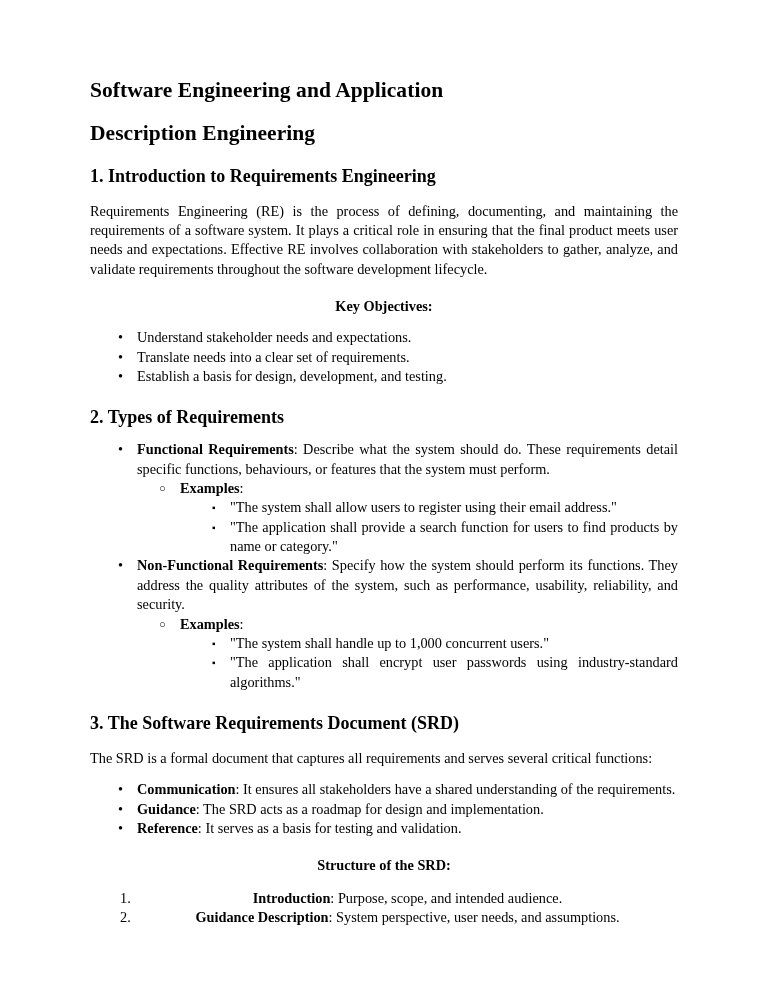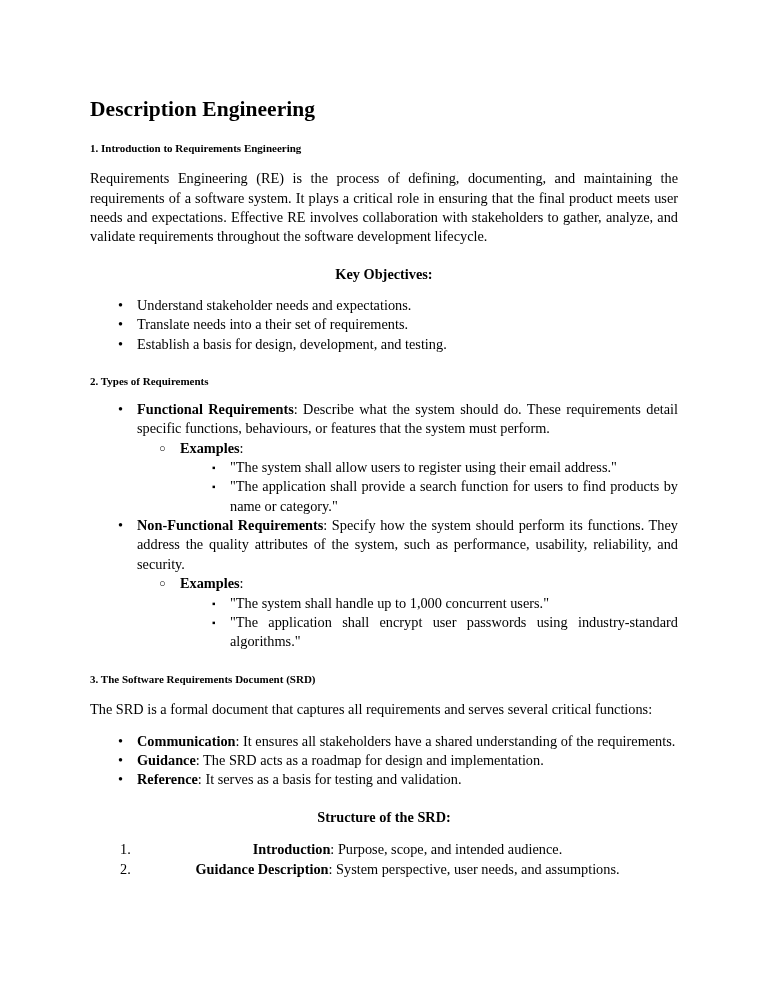--- a/index.html
+++ b/index.html
@@ -40,21 +40,21 @@
   }
   h1.doc-subtitle {
     font-size: 21.5px;
     font-weight: bold;
     line-height: 1.12;
     margin: 18.5px 0 0 0;
     padding: 0;
     letter-spacing: 0.05px;
   }
   h2.section-heading {
-    font-size: 11px;
+    font-size: 18px;
     font-weight: bold;
     line-height: 1.16;
     margin: 21px 0 0 0;
     padding: 0;
   }
 
   
   p.body-text {
     font-size: 14.3px;
     line-height: 1.355;
@@ -170,33 +170,34 @@
   }
 
   .b { font-weight: bold; }
 </style>
 </head>
 <body>
 
 <div class="page">
   <div class="content">
 
+    <h1 class="doc-title">Software Engineering and Application</h1>
     <h1 class="doc-subtitle">Description Engineering</h1>
 
     <h2 class="section-heading">1. Introduction to Requirements Engineering</h2>
     <p class="body-text">Requirements Engineering (RE) is the process of defining, documenting, and maintaining the requirements of a software system. It plays a critical role in ensuring that the final product meets user needs and expectations. Effective RE involves collaboration with stakeholders to gather, analyze, and validate requirements throughout the software development lifecycle.</p>
     <p class="bold-label">Key Objectives:</p>
     <ul class="lvl1 tight">
       <li>
         <span class="bullet-disc">•</span>
         <span>Understand stakeholder needs and expectations.</span>
       </li>
       <li>
         <span class="bullet-disc">•</span>
-        <span>Translate needs into a their set of requirements.</span>
+        <span>Translate needs into a clear set of requirements.</span>
       </li>
       <li>
         <span class="bullet-disc">•</span>
         <span>Establish a basis for design, development, and testing.</span>
       </li>
     </ul>
 
     <h2 class="section-heading">2. Types of Requirements</h2>
 
     <ul class="lvl1">

